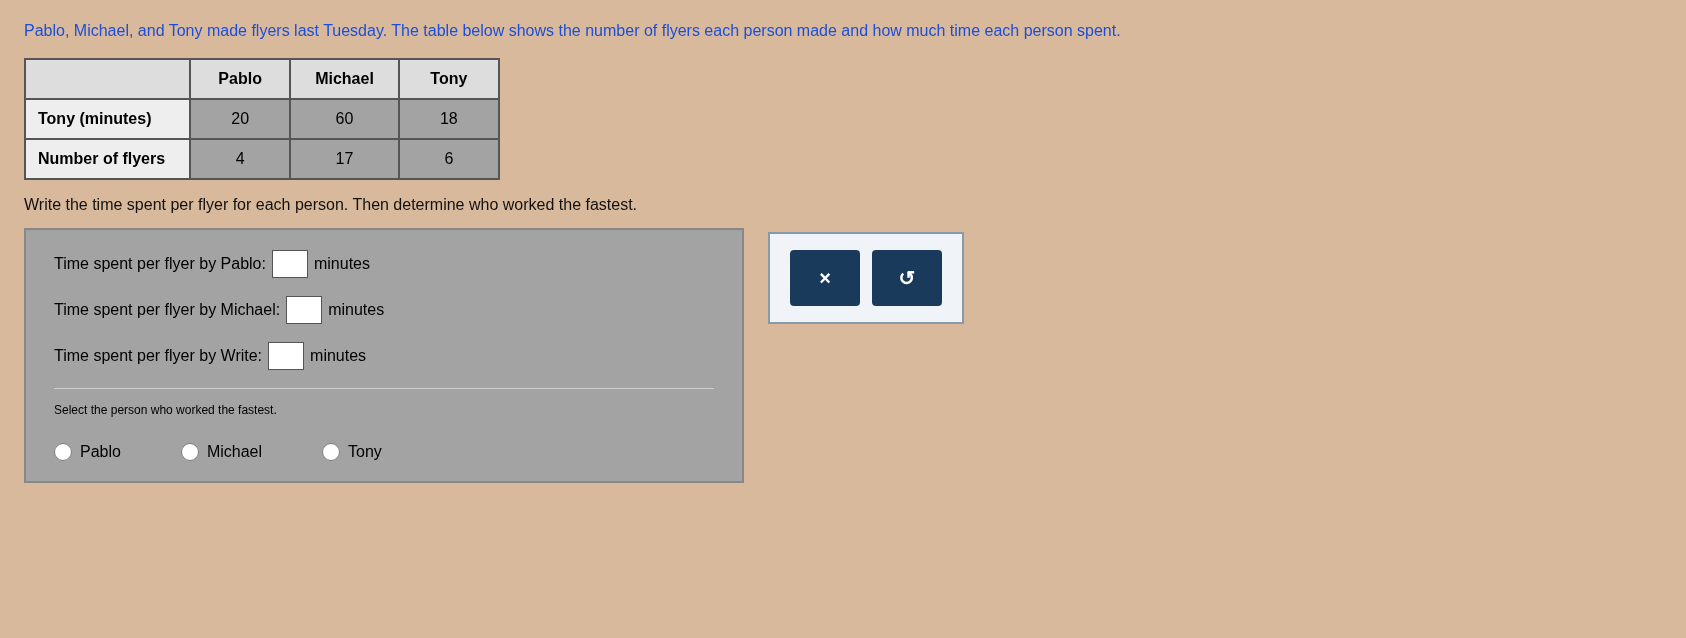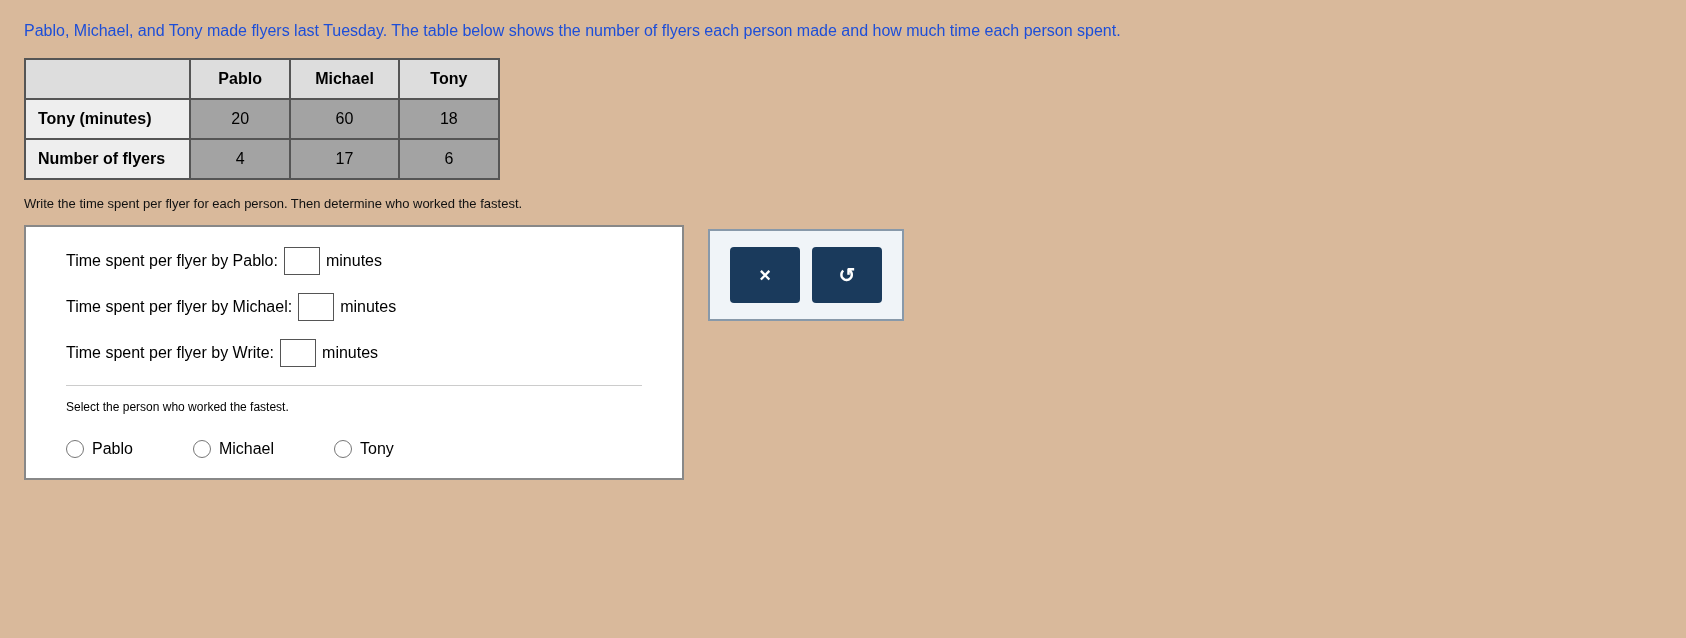--- a/index.html
+++ b/index.html
@@ -48,38 +48,38 @@
       background-color: #eee;
       padding-left: 12px;
     }
 
     .data-table thead th:first-child {
       background-color: #ddd;
     }
 
     
     .instruction-text {
-      font-size: 13px;
+      font-size: 16px;
       margin-bottom: 14px;
       color: #111;
     }
 
     
     .content-row {
       display: flex;
       align-items: flex-start;
       gap: 24px;
     }
 
     
     .answer-box {
       border: 2px solid #888;
-      background-color: #ffffff;
-      padding: 20px 40px;
-      width: 660px;
+      background-color: #a3a3a3;
+      padding: 20px 28px;
+      width: 720px;
       min-height: 220px;
     }
 
     .answer-line {
       font-size: 16px;
       margin-bottom: 18px;
       display: flex;
       align-items: center;
       gap: 6px;
     }

